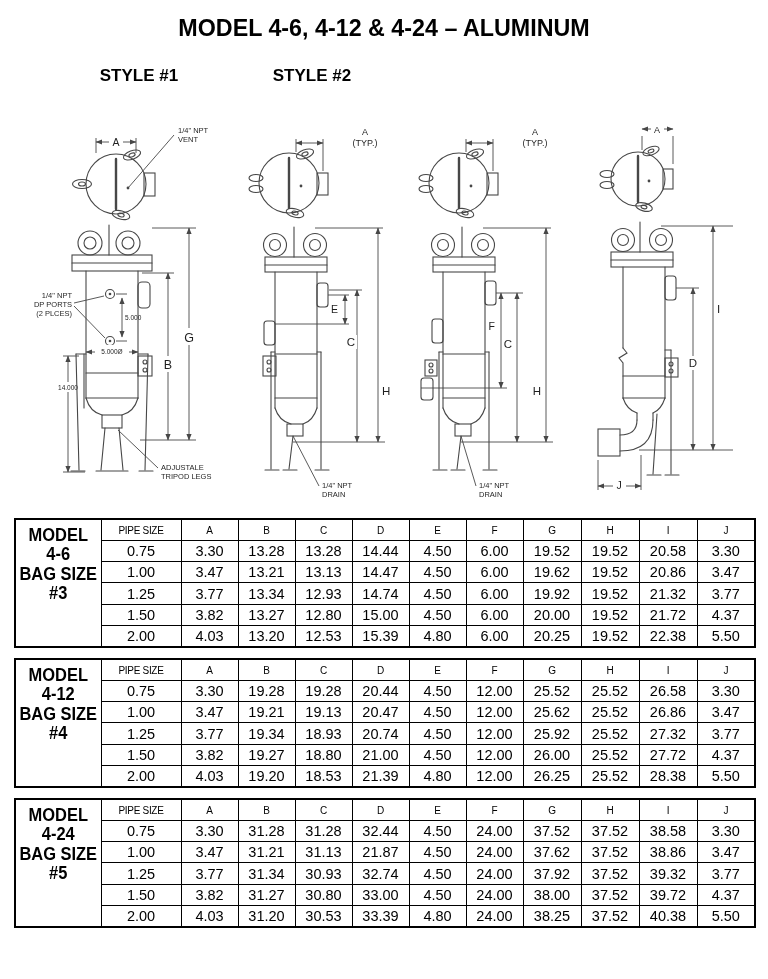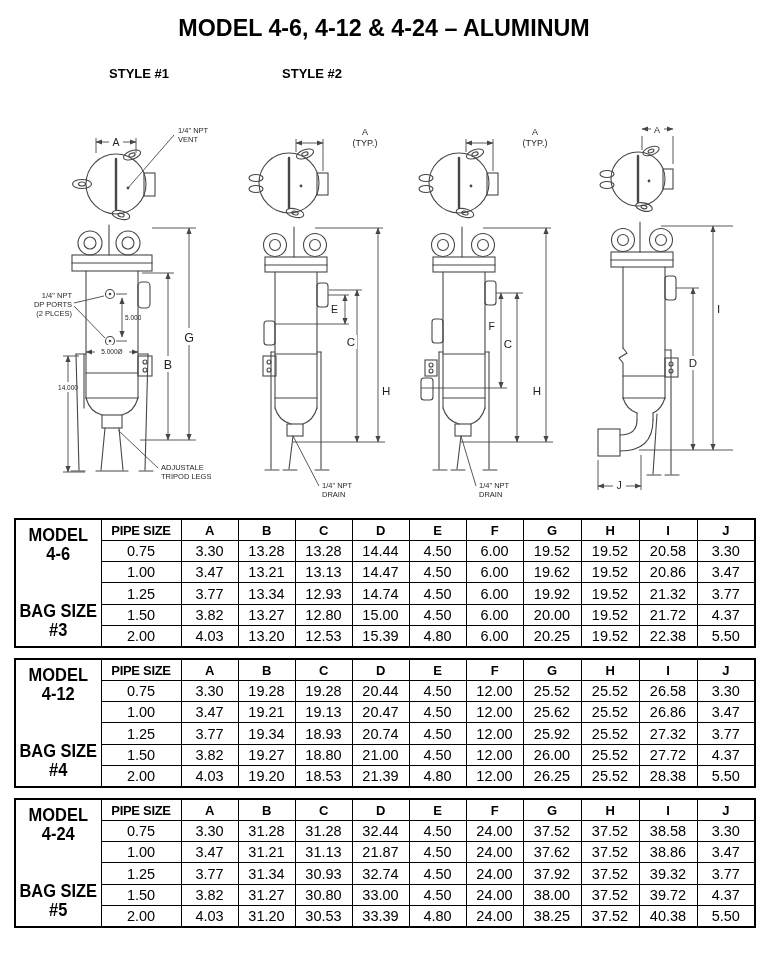--- a/index.html
+++ b/index.html
@@ -1,36 +1,36 @@
 <!DOCTYPE html>
 <html><head>
 <meta charset="utf-8">
 <style>
   html,body{margin:0;padding:0;background:#fff;}
   .page{position:relative;width:768px;height:979px;background:#fff;overflow:hidden;
         font-family:"Liberation Sans",sans-serif;color:#000;}
   .title{position:absolute;top:14px;left:0;width:768px;text-align:center;
          font-size:24px;font-weight:bold;transform:scaleX(0.97);letter-spacing:0px;}
   .style-heading{position:absolute;top:66px;width:180px;text-align:center;
-         font-size:13px;font-weight:bold;transform:translateX(-50%);}
+         font-size:17px;font-weight:bold;transform:translateX(-50%);}
   .drw{position:absolute;}
   .ln{stroke:#474747;stroke-width:1.1;fill:none;stroke-linecap:round;}
   .thk{stroke-width:2.4;}
   .dim{stroke:#474747;stroke-width:0.9;fill:none;}
   svg text{font-family:"Liberation Sans",sans-serif;fill:#1f1f1f;}
   .t6{font-size:6.5px}.t7{font-size:7.5px}.t9{font-size:9px}
   .t10{font-size:10.5px}.t11{font-size:11.5px}.t12{font-size:12.5px}
   .dim-table{position:absolute;left:14px;width:740px;border-collapse:collapse;
              table-layout:fixed;background:#fff;border:2.5px solid #000;}
   .dim-table th,.dim-table td{border:1.5px solid #000;text-align:center;vertical-align:middle;
              height:20px;padding:0;overflow:hidden;}
-  .dim-table th{font-size:13px;font-weight:bold;letter-spacing:-0.3px;}
+  .dim-table th{font-size:10px;font-weight:normal;letter-spacing:-0.3px;}
   .dim-table td{font-size:14.5px;}
   .label-cell{width:86px;}
-  .lbl-wrap{display:flex;flex-direction:column;justify-content:space-between;
+  .lbl-wrap{display:flex;flex-direction:column;justify-content:flex-start;
             height:114px;padding:6px 0;}
   .lbl-group{font-weight:bold;font-size:17.5px;line-height:1.1;transform:scaleX(0.94);}
   .note{position:absolute;left:8px;top:936px;width:756px;font-size:15.5px;line-height:1.4;}
 </style>
 </head>
 <body>
 
 <div class="page">
 
   <div class="title">MODEL 4-6, 4-12 &amp; 4-24 – ALUMINUM</div>

